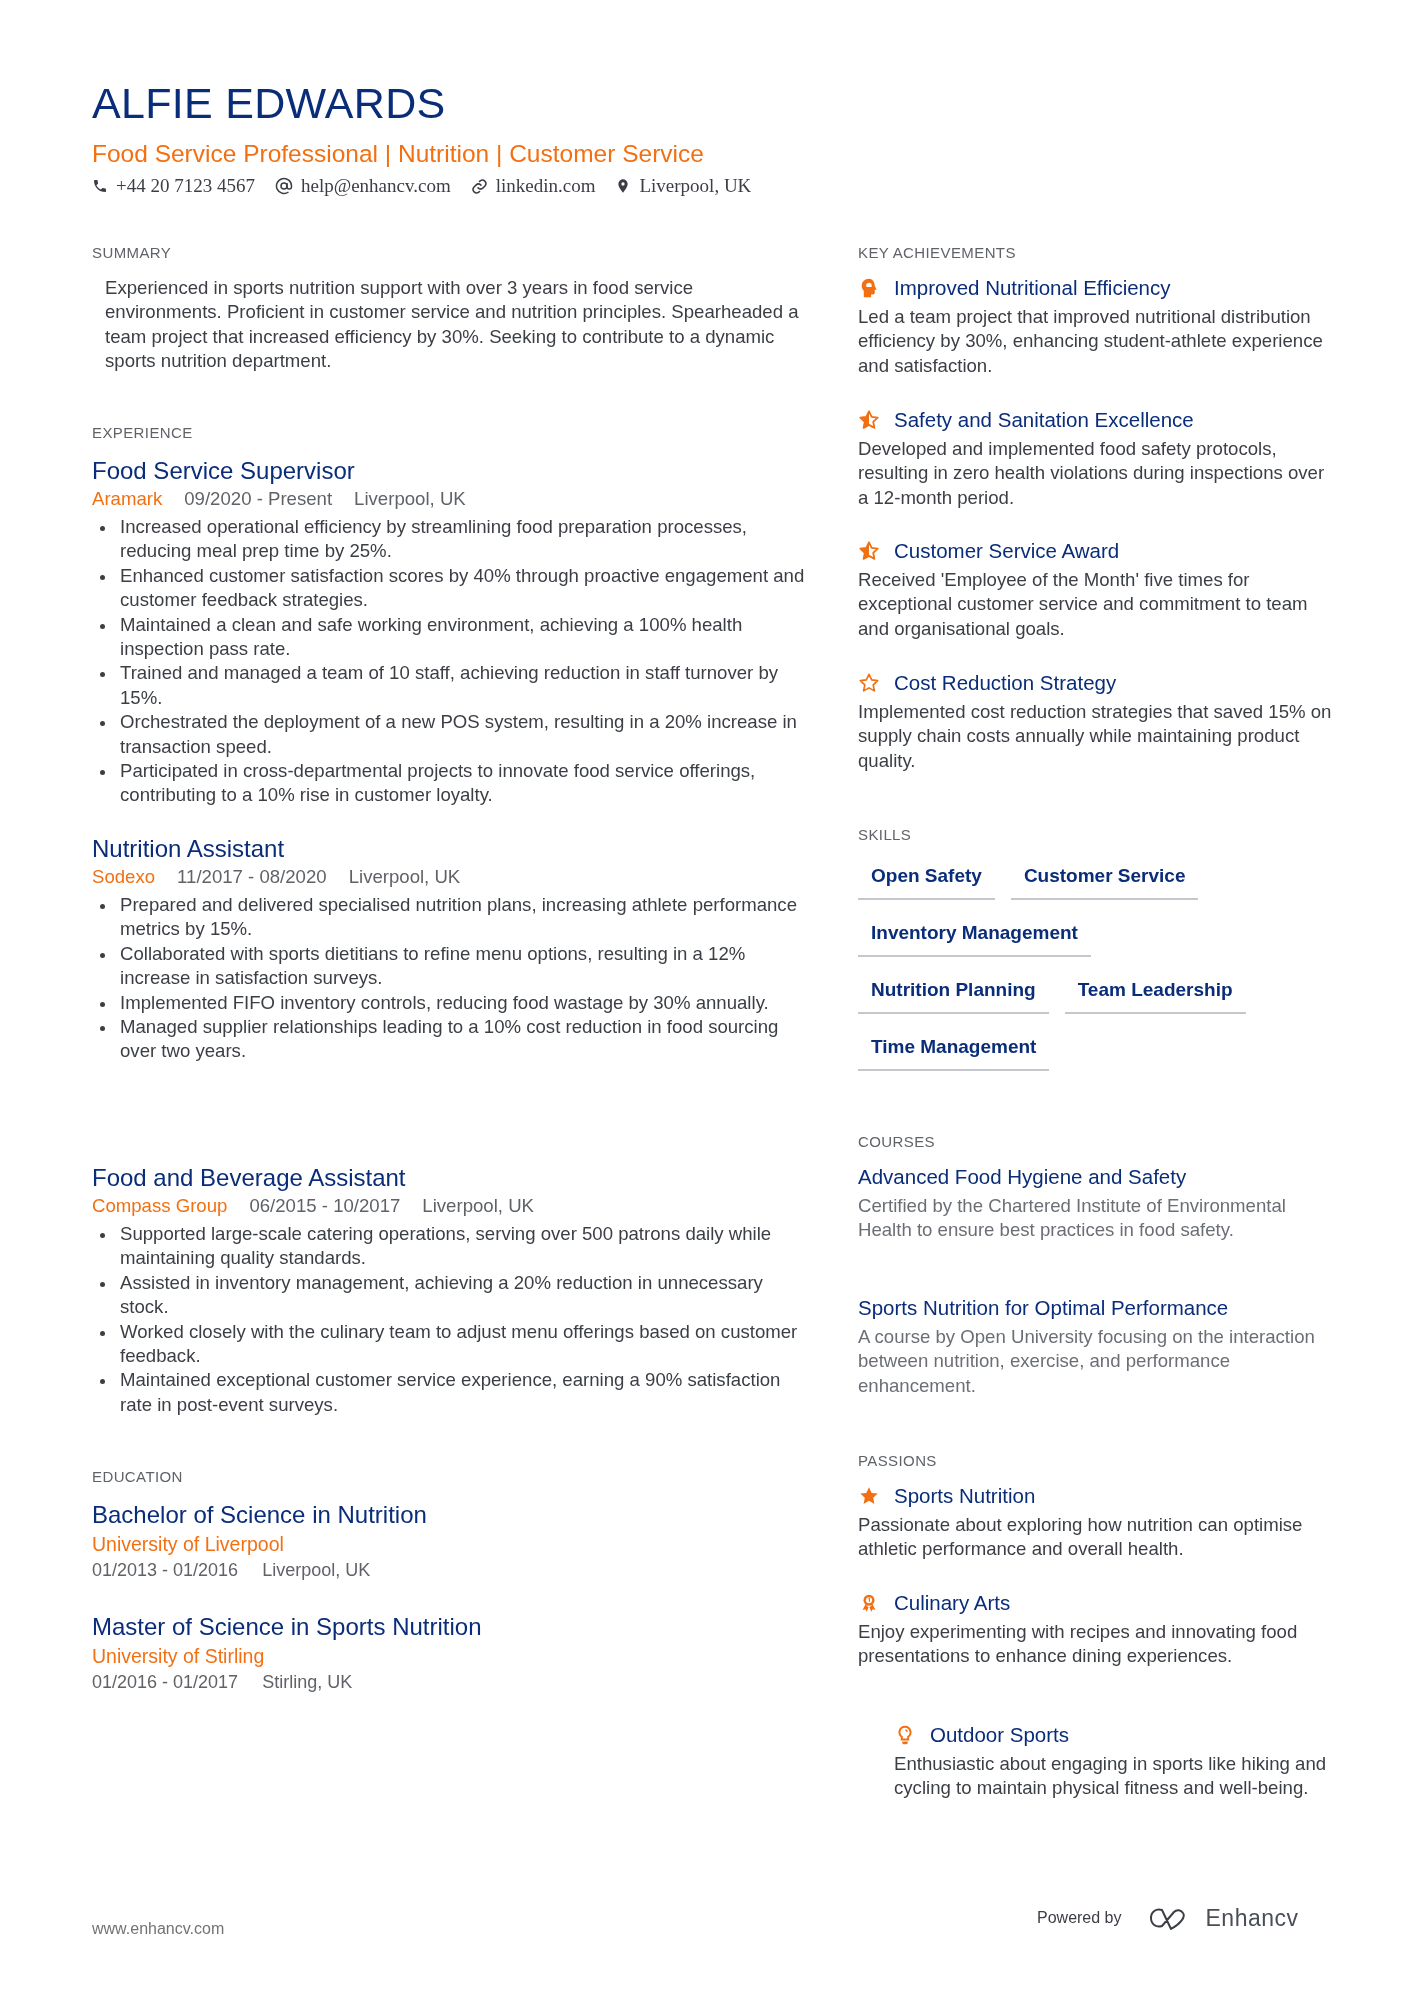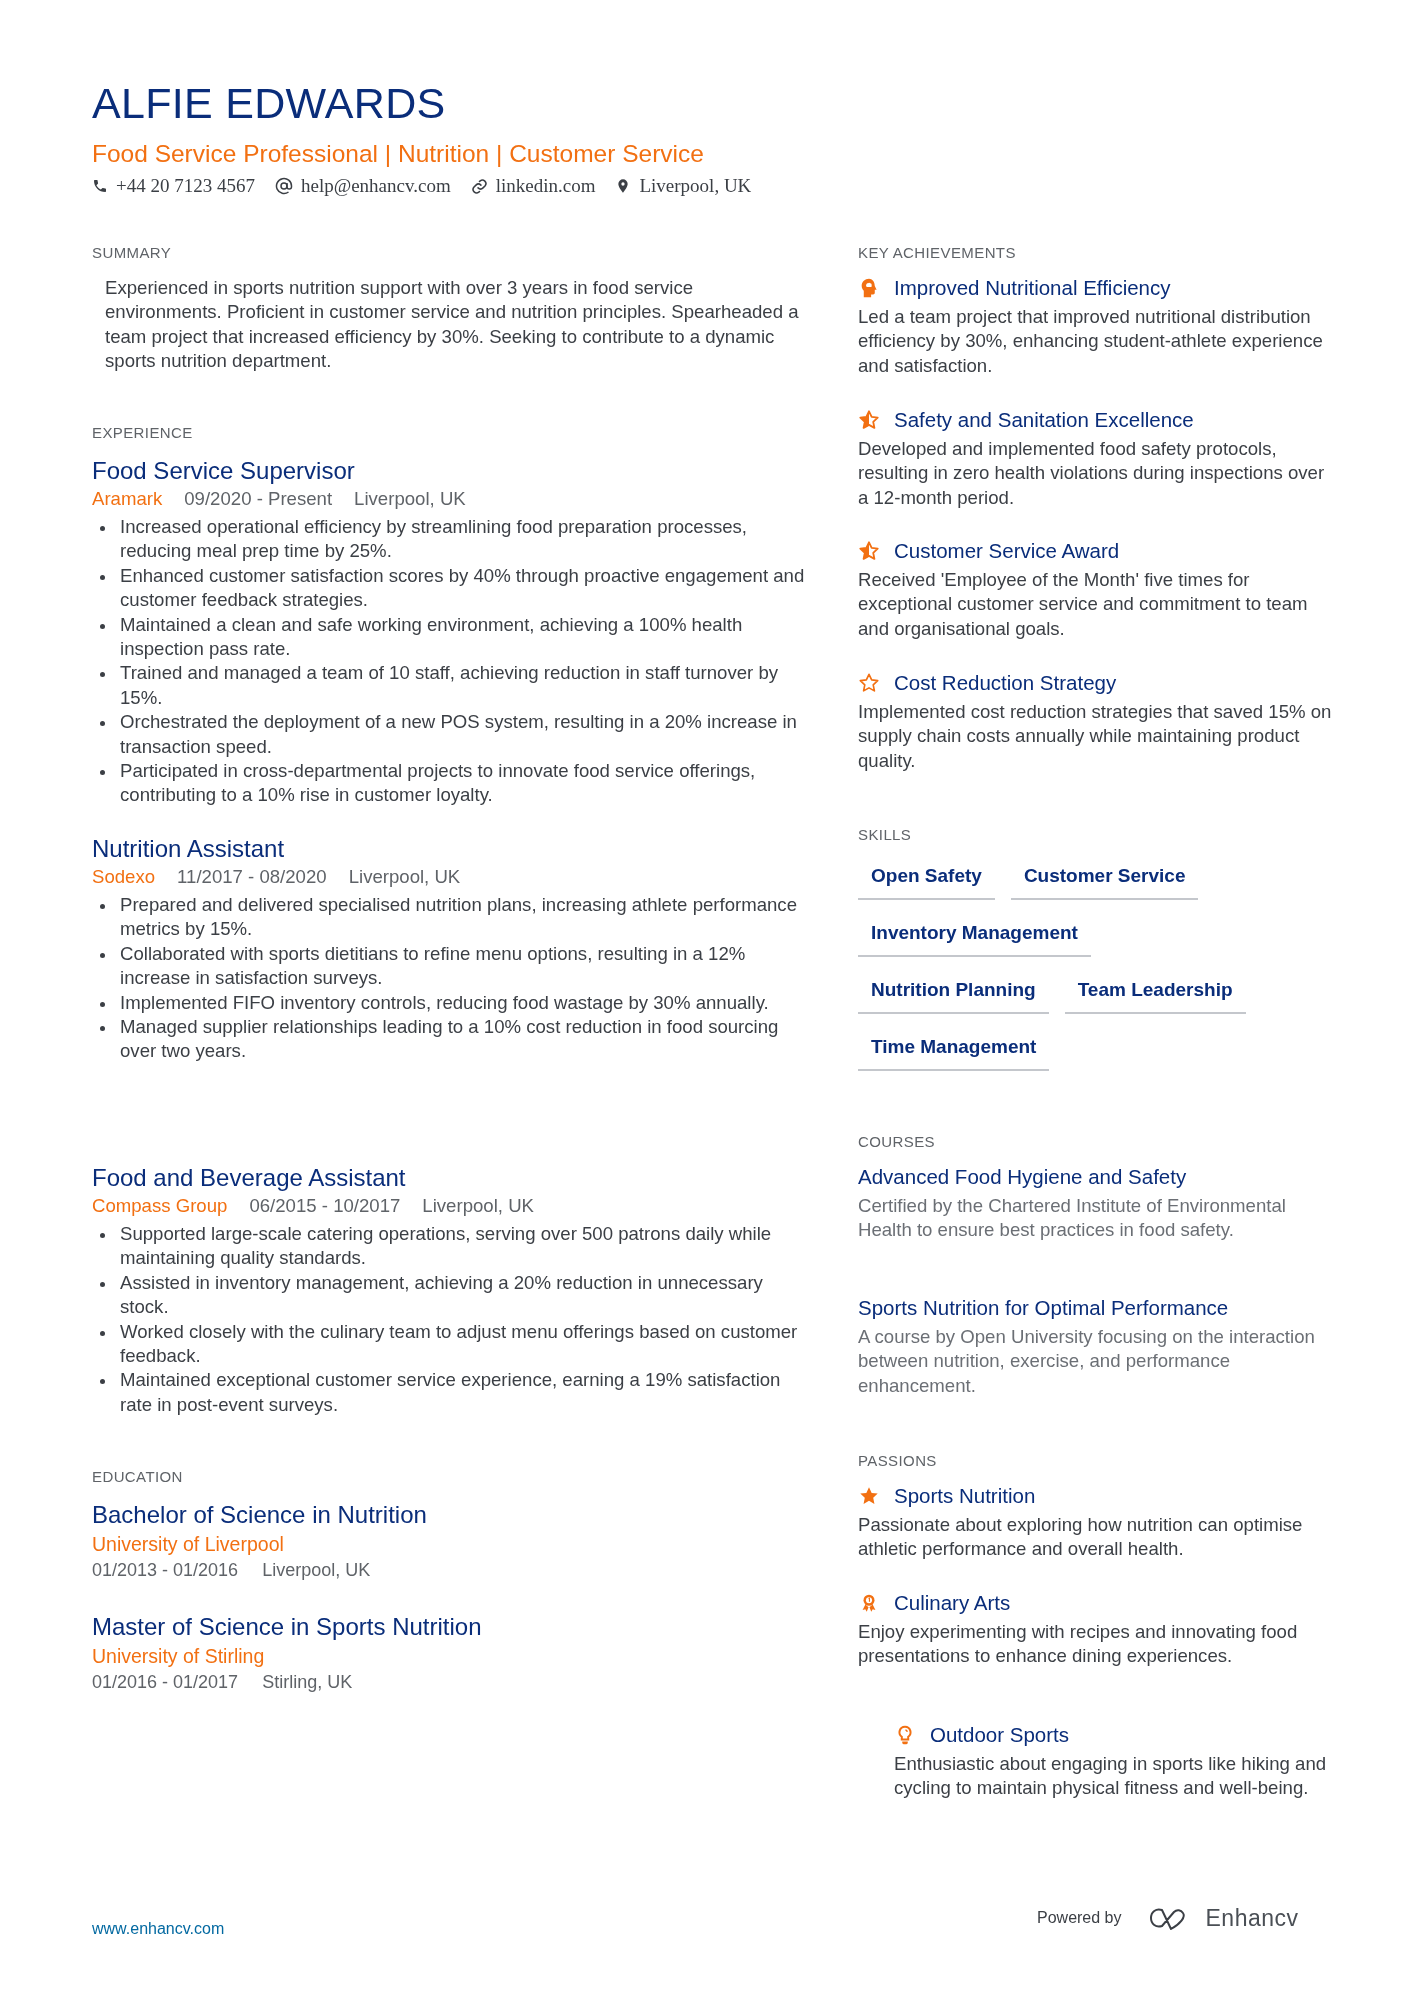--- a/index.html
+++ b/index.html
@@ -26,21 +26,21 @@
   .rblock { left:858px; width:480px; }
   .item-head { display:flex; align-items:center; height:30px; }
   .item-head svg { width:22px; height:22px; margin-right:14px; flex:0 0 auto; }
   .item-title { font-size:20.5px; color:#0a2d7a; white-space:nowrap; }
   .item-desc { font-size:18.6px; line-height:24.4px; color:#3b3f45; margin-top:2px; }
   .course-title { font-size:20.5px; color:#0a2d7a; line-height:30px; white-space:nowrap; }
   .course-desc { font-size:18.6px; line-height:24.4px; color:#6b6f75; margin-top:2px; }
   .skills { display:flex; flex-wrap:wrap; width:480px; }
   .skill { display:inline-block; padding:0 13px 8px 13px; margin:0 16px 19px 0; border-bottom:2px solid #c4c7cc;
            font-size:19px; font-weight:bold; color:#0a2d7a; line-height:28px; white-space:nowrap; }
-  .footer-left { left:92px; top:1920px; font-size:16px; color:#0369a1; }
+  .footer-left { left:92px; top:1920px; font-size:16px; color:#737373; }
   .footer-right { left:1037px; top:1903px; display:flex; align-items:center; height:30px; }
   .powered { font-size:16px; color:#3b3f45; margin-right:26px; }
   .brand { font-size:23px; color:#4a4f55; margin-left:10px; letter-spacing:0.5px; }
 </style>
 </head>
 <body>
 
 <div class="abs name">ALFIE EDWARDS</div>
 <div class="abs subtitle">Food Service Professional | Nutrition | Customer Service</div>
 <div class="abs contacts">
@@ -106,21 +106,21 @@
 
 <div class="abs" style="left:92px; top:1163px; width:720px;">
   <div class="job-title">Food and Beverage Assistant</div>
   <div class="meta">
     <span class="org">Compass Group</span><span class="date">06/2015 - 10/2017</span><span class="loc">Liverpool, UK</span>
   </div>
   <ul class="bullets">
     <li>Supported large-scale catering operations, serving over 500 patrons daily while maintaining quality standards.</li>
     <li>Assisted in inventory management, achieving a 20% reduction in unnecessary stock.</li>
     <li>Worked closely with the culinary team to adjust menu offerings based on customer feedback.</li>
-    <li>Maintained exceptional customer service experience, earning a 19% satisfaction rate in post-event surveys.</li>
+    <li>Maintained exceptional customer service experience, earning a 90% satisfaction rate in post-event surveys.</li>
   </ul>
 </div>
 
 <div class="abs sec-label" style="left:92px; top:1468px;">EDUCATION</div>
 <div class="abs" style="left:92px; top:1500px;">
   <div class="job-title">Bachelor of Science in Nutrition</div>
   <div class="edu-school">University of Liverpool</div>
   <div class="edu-meta"><span>01/2013 - 01/2016</span><span>Liverpool, UK</span></div>
 </div>
 <div class="abs" style="left:92px; top:1612px;">

